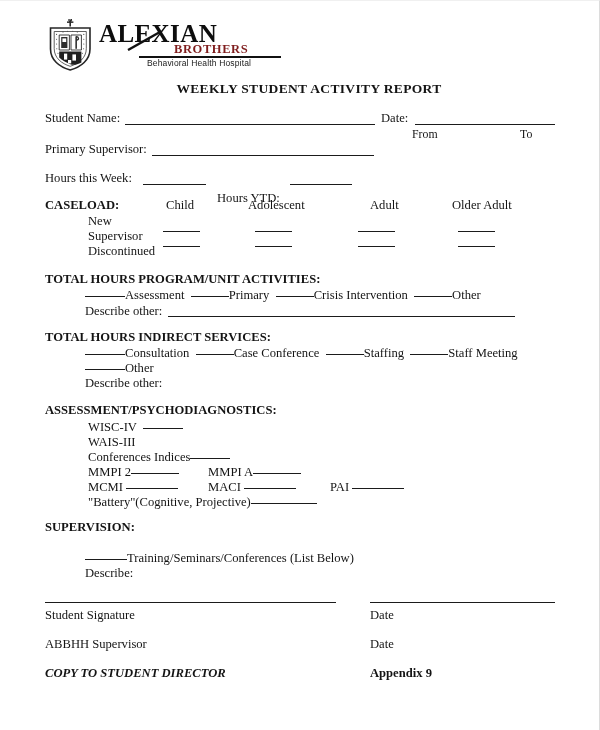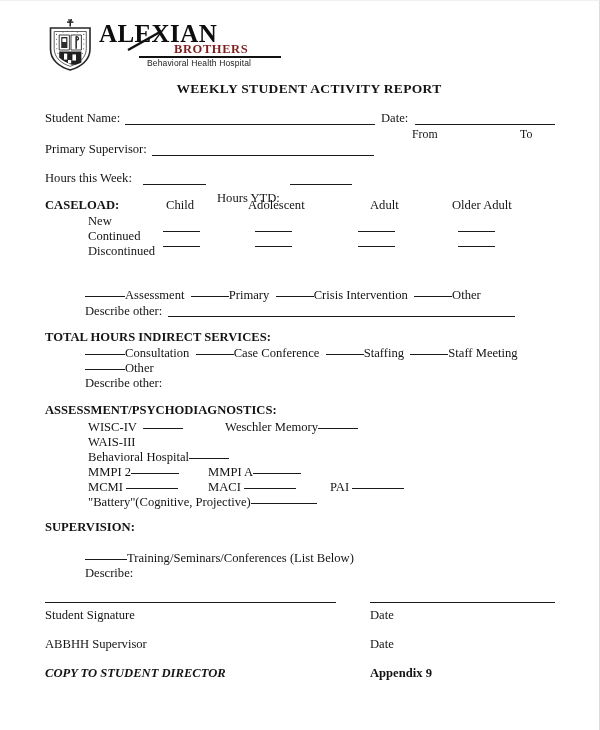--- a/index.html
+++ b/index.html
@@ -219,33 +219,34 @@
   <div class="rule" style="left:290px; top:183px; width:62px;"></div>
 
   <div class="f b" style="left:45px; top:197px;">CASELOAD:</div>
 
   <div class="f" style="left:166px; top:197px;">Child</div>
   <div class="f" style="left:248px; top:197px;">Adolescent</div>
   <div class="f" style="left:370px; top:197px;">Adult</div>
   <div class="f" style="left:452px; top:197px;">Older Adult</div>
 
   <div class="f" style="left:88px; top:213px;">New</div>
-  <div class="f" style="left:88px; top:228px;">Continued</div>
+  <div class="f" style="left:88px; top:228px;">Supervisor</div>
   <div class="f" style="left:88px; top:243px;">Discontinued</div>
 
   <div class="rule" style="left:163px; top:230px; width:37px;"></div>
   <div class="rule" style="left:255px; top:230px; width:37px;"></div>
   <div class="rule" style="left:358px; top:230px; width:37px;"></div>
   <div class="rule" style="left:458px; top:230px; width:37px;"></div>
 
   <div class="rule" style="left:163px; top:245px; width:37px;"></div>
   <div class="rule" style="left:255px; top:245px; width:37px;"></div>
   <div class="rule" style="left:358px; top:245px; width:37px;"></div>
   <div class="rule" style="left:458px; top:245px; width:37px;"></div>
 
+  <div class="f b" style="left:45px; top:271px;">TOTAL HOURS PROGRAM/UNIT ACTIVITIES:</div>
 
   <div class="f" style="left:85px; top:287px;">
     <span class="blank" style="width:40px;"></span><span>Assessment</span>
     &nbsp;<span class="blank" style="width:38px;"></span><span>Primary</span>
     &nbsp;<span class="blank" style="width:38px;"></span><span>Crisis Intervention</span>
     &nbsp;<span class="blank" style="width:38px;"></span><span>Other</span>
   </div>
 
   <div class="f" style="left:85px; top:303px;">Describe other:</div>
   <div class="rule" style="left:168px; top:315px; width:347px;"></div>
@@ -264,28 +265,25 @@
   </div>
 
   <div class="f" style="left:85px; top:375px;">Describe other:</div>
 
   <div class="f b" style="left:45px; top:402px;">ASSESSMENT/PSYCHODIAGNOSTICS:</div>
 
   <div class="f" style="left:88px; top:419px;">
     <span>WISC-IV</span>
     &nbsp;<span class="blank" style="width:40px;"></span>
   </div>
-  <div class="f" style="left:225px; top:419px;">
-    <span>Weschler Memory</span><span class="blank" style="width:40px;"></span>
-  </div>
 
   <div class="f" style="left:88px; top:434px;">WAIS-III</div>
 
   <div class="f" style="left:88px; top:449px;">
-    <span>Behavioral Hospital</span><span class="blank" style="width:40px;"></span>
+    <span>Conferences Indices</span><span class="blank" style="width:40px;"></span>
   </div>
 
   <div class="f" style="left:88px; top:464px;">
     <span>MMPI 2</span><span class="blank" style="width:48px;"></span>
   </div>
   <div class="f" style="left:208px; top:464px;">
     <span>MMPI A</span><span class="blank" style="width:48px;"></span>
   </div>
 
   <div class="f" style="left:88px; top:479px;">

